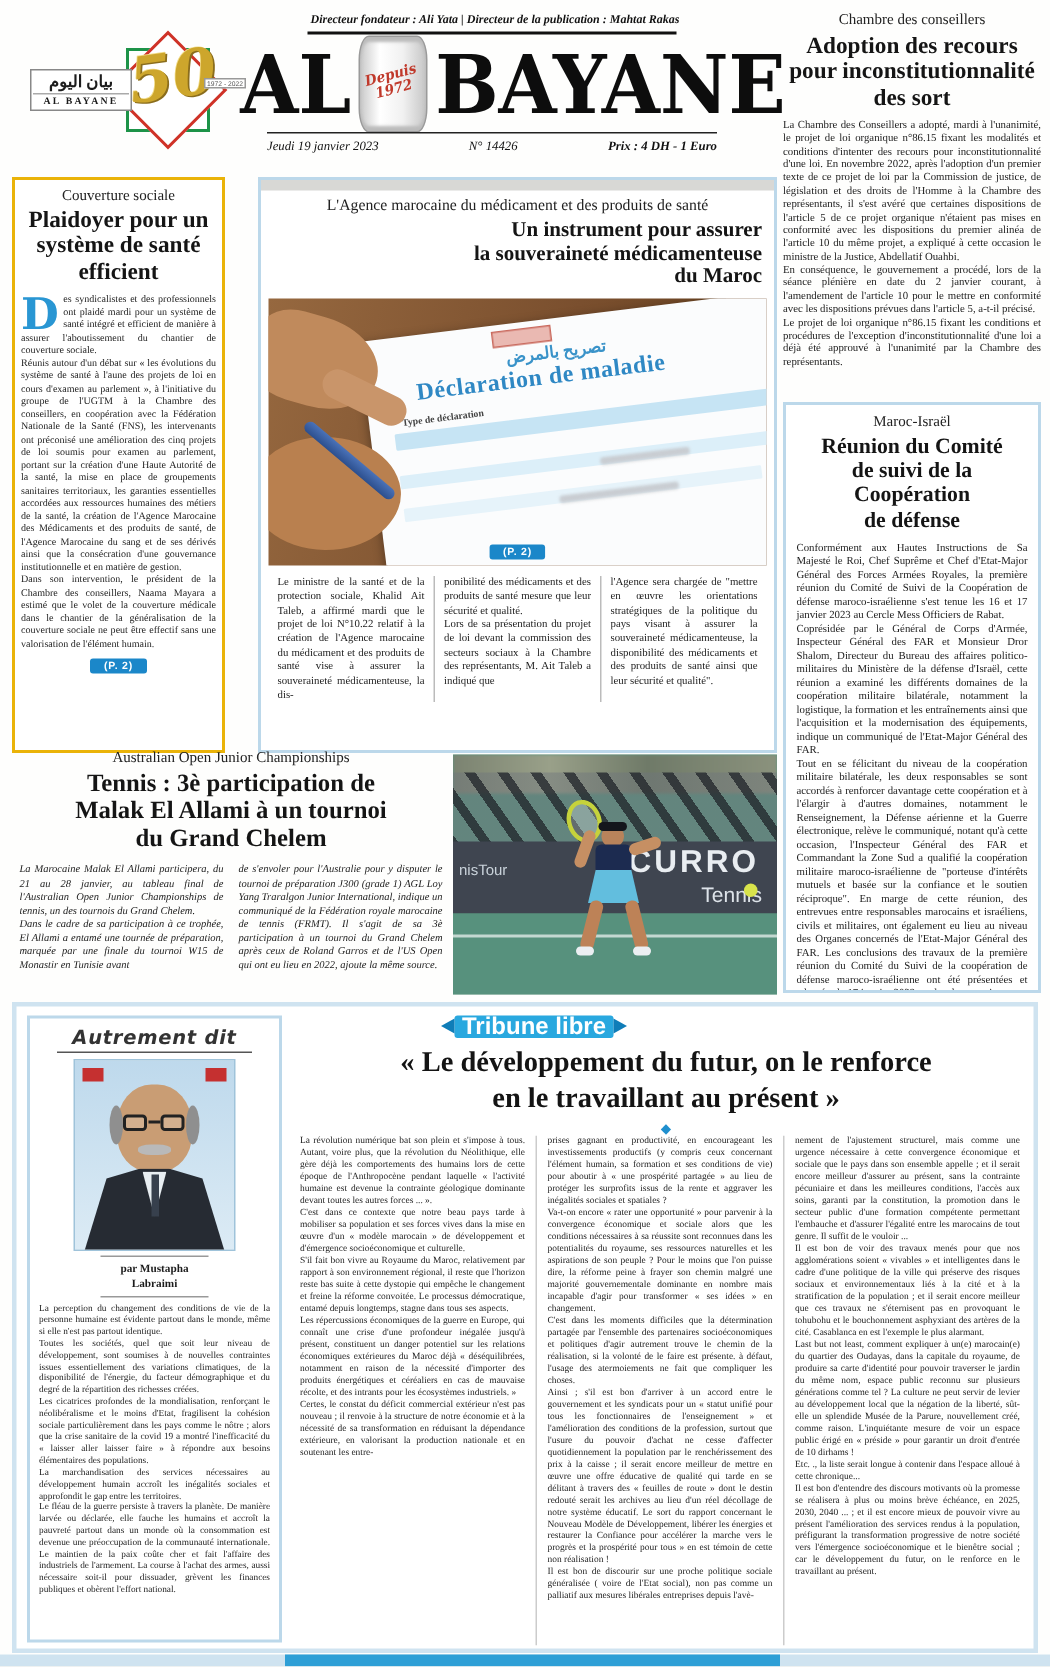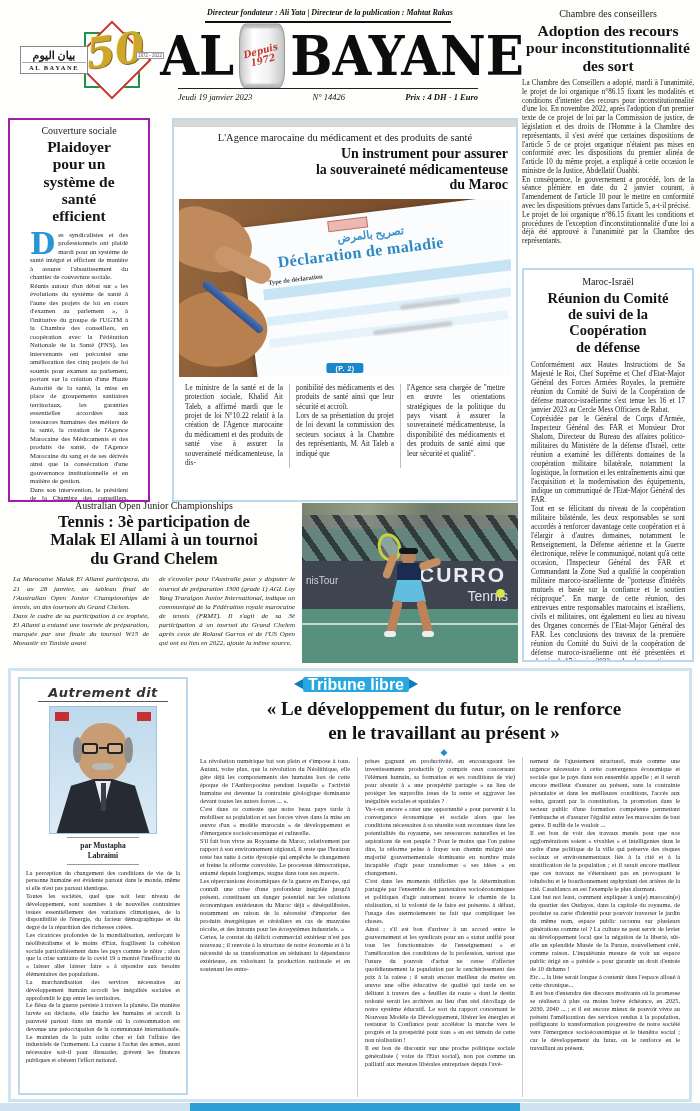--- a/index.html
+++ b/index.html
@@ -25,21 +25,21 @@
   .date-rule{position:absolute;left:178px;top:88px;width:300px;height:1px;background:#222;}
   .date-row{position:absolute;left:178px;top:92px;width:300px;display:flex;justify-content:space-between;font-size:8.5px;font-style:italic;color:#111;}
   .date-row .price{font-weight:bold;}
 
   
   .kicker{text-align:center;font-size:10px;color:#222;}
   .art-title{text-align:center;font-weight:bold;line-height:1.12;white-space:pre-line;color:#151515;}
   .badge{display:block;margin:5px auto 0;width:fit-content;background:#1b87c9;color:#fff;font-size:7px;font-weight:bold;padding:1.5px 9px;border-radius:2px;font-family:"Liberation Sans",sans-serif;letter-spacing:.5px;}
 
   
-  .couverture{position:absolute;left:8px;top:118px;width:142px;height:384px;border:2px solid #a21caf;box-sizing:border-box;padding:5px 20px;overflow:hidden;background:#fff;}
+  .couverture{position:absolute;left:8px;top:118px;width:142px;height:384px;border:2px solid #eab308;box-sizing:border-box;padding:5px 4px;overflow:hidden;background:#fff;}
   .cs-title{font-size:15.5px;margin:2px 0 6px;}
   .cs-body{font-size:6.7px;line-height:1.27;}
   .dropcap{float:left;font-family:"DejaVu Serif",serif;font-size:29px;line-height:.78;color:#2996d3;font-weight:bold;margin:2px 3px 0 0;}
 
   
   .agence{position:absolute;left:172px;top:118px;width:346px;height:384px;border:2px solid #bcd8ea;box-sizing:border-box;overflow:hidden;background:#fff;}
   .gray-bar{height:7px;background:#d8d8d5;}
   .ag-kicker{font-size:10.5px;margin-top:5px;}
   .ag-title{font-size:14px;margin:3px 8px 6px;text-align:right;}
   .photo{position:relative;margin:0 5px;height:178px;background:linear-gradient(105deg,#96683f,#7a4f2e 55%,#68421f);overflow:hidden;}
@@ -194,21 +194,21 @@
       </div>
       <div class="ph-hand1"></div>
       <div class="ph-finger"></div>
       <div class="ph-hand2"></div>
       <div class="ph-pen"></div>
       <span class="badge photo-badge">(P. 2)</span>
     </div>
 
     <div class="ag-cols">
       <div class="ag-col just pre">Le ministre de la santé et de la protection sociale, Khalid Ait Taleb, a affirmé mardi que le projet de loi N°10.22 relatif à la création de l'Agence marocaine du médicament et des produits de santé vise à assurer la souveraineté médicamenteuse, la dis-</div>
-      <div class="ag-col just pre">ponibilité des médicaments et des produits de santé ainsi que leur sécurité et accroît.
+      <div class="ag-col just pre">ponibilité des médicaments et des produits de santé mesure que leur sécurité et qualité.
 Lors de sa présentation du projet de loi devant la commission des secteurs sociaux à la Chambre des représentants, M. Ait Taleb a indiqué que</div>
       <div class="ag-col just pre">l'Agence sera chargée de "mettre en œuvre les orientations stratégiques de la politique du pays visant à assurer la souveraineté médicamenteuse, la disponibilité des médicaments et des produits de santé ainsi que leur sécurité et qualité".</div>
     </div>
   </div>
 
   <div class="chambre">
     <div class="kicker">Chambre des conseillers</div>
     <div class="art-title ch-title">Adoption des recours
 pour inconstitutionnalité
 des sort</div>

